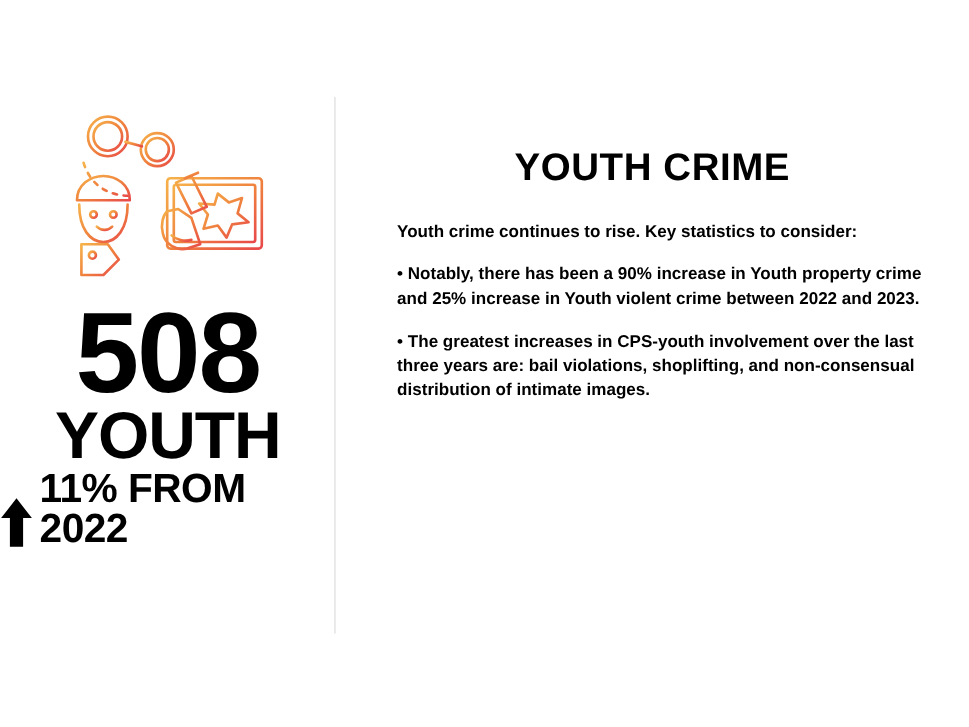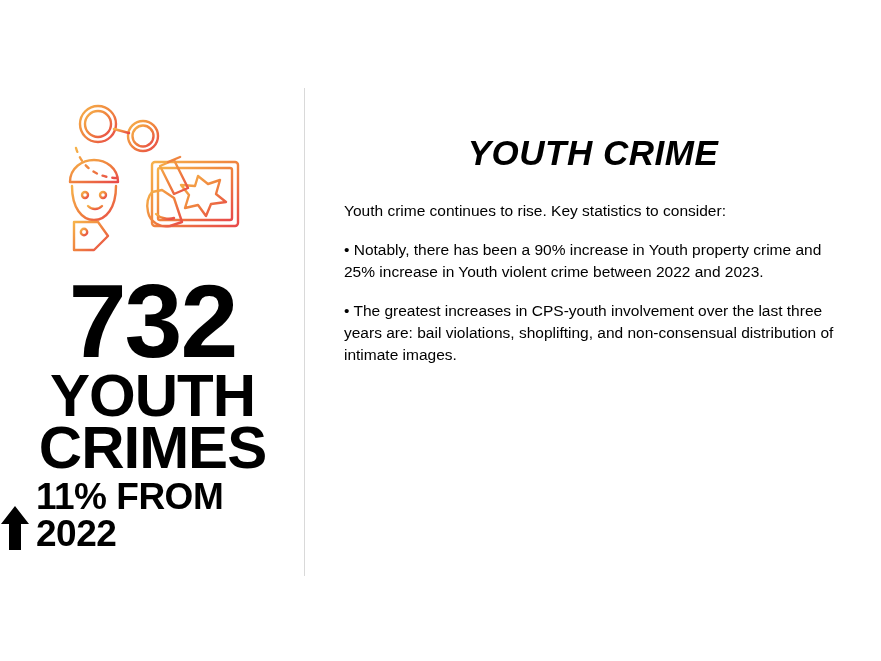--- a/index.html
+++ b/index.html
@@ -113,29 +113,28 @@
   .title {
     position: absolute;
     left: 0;
     right: 0;
     top: 133px;
     text-align: center;
     font-family: "Liberation Sans", sans-serif;
     font-weight: bold;
     font-size: 35px;
     letter-spacing: 0.5px;
-    font-style: italic;
   }
   .body-block {
     position: absolute;
-    left: 39px;
+    left: 56px;
     top: 200px;
     width: 503px;
     font-size: 15.5px;
-    font-weight: normal;
+    font-weight: bold;
     line-height: 1.42;
   }
   .body-block p {
     margin: 0 0 17px 0;
   }
   .body-block p:last-child { margin-bottom: 0; }
 </style>
 </head>
 <body>
 
@@ -177,23 +176,22 @@
           <path d="M150 80 L160 88 L172 84 L168 98 L178 106 L163 108 L158 120 L150 109 L137 112 L141 99 L133 89 L147 90 Z"></path>
 
           <path d="M104 96 C100 100 98 108 100 116 C102 126 112 132 122 130 L134 126 L126 102 L114 94 Z"></path>
           <path d="M112 70 L126 64 L140 92 L126 98 Z"></path>
           <path d="M120 66 L132 61"></path>
           <path d="M108 118 C112 122 120 124 126 122"></path>
         </g>
       </svg>
     </div>
 
-    <div class="big-number">732</div>
+    <div class="big-number">508</div>
     <div class="word-youth">YOUTH</div>
-    <div class="word-crimes">CRIMES</div>
 
     <div class="trend-row">
       <span class="arrow-up">
         <svg viewBox="0 0 30 48" xmlns="http://www.w3.org/2000/svg">
           <path d="M15 2 L29 20 L21 20 L21 46 L9 46 L9 20 L1 20 Z" fill="#000000"></path>
         </svg>
       </span>
       <span class="trend-text">11% FROM 2022</span>
     </div>
   </div>

